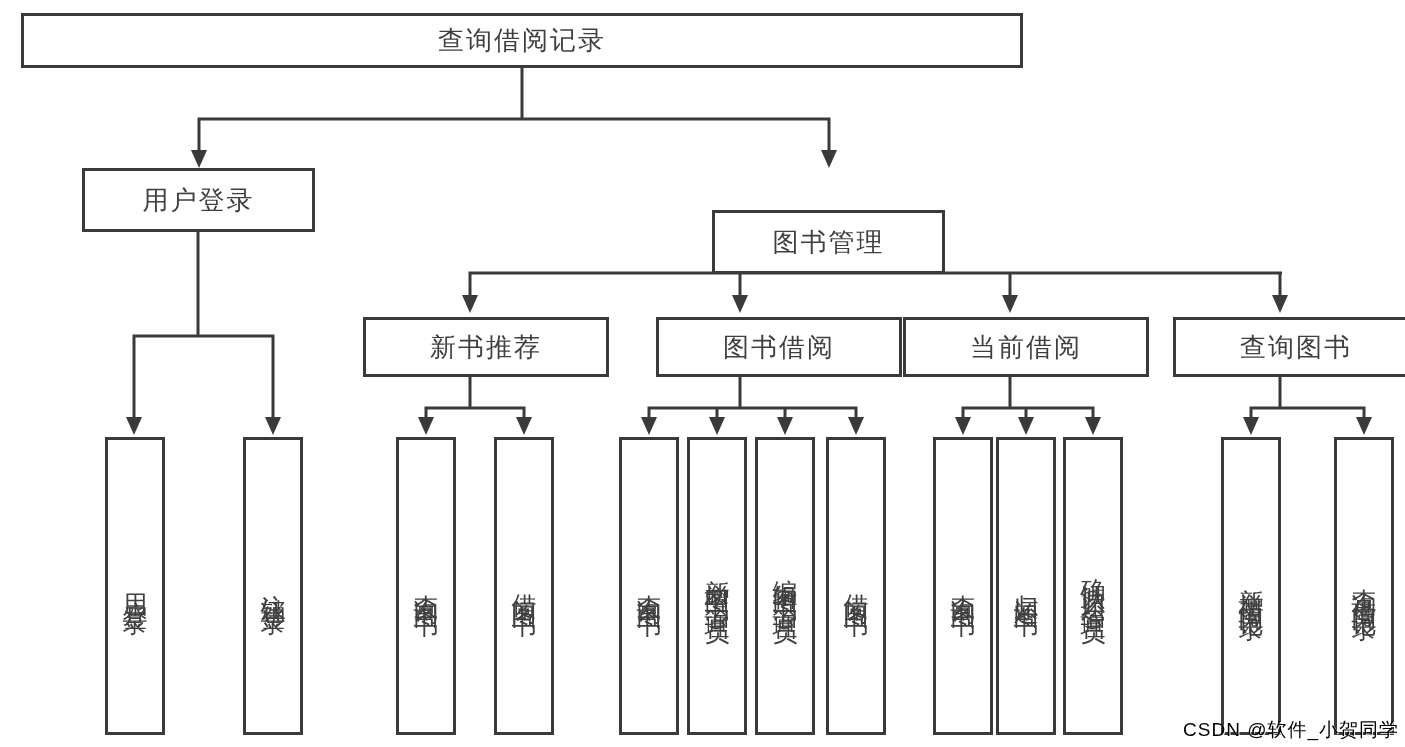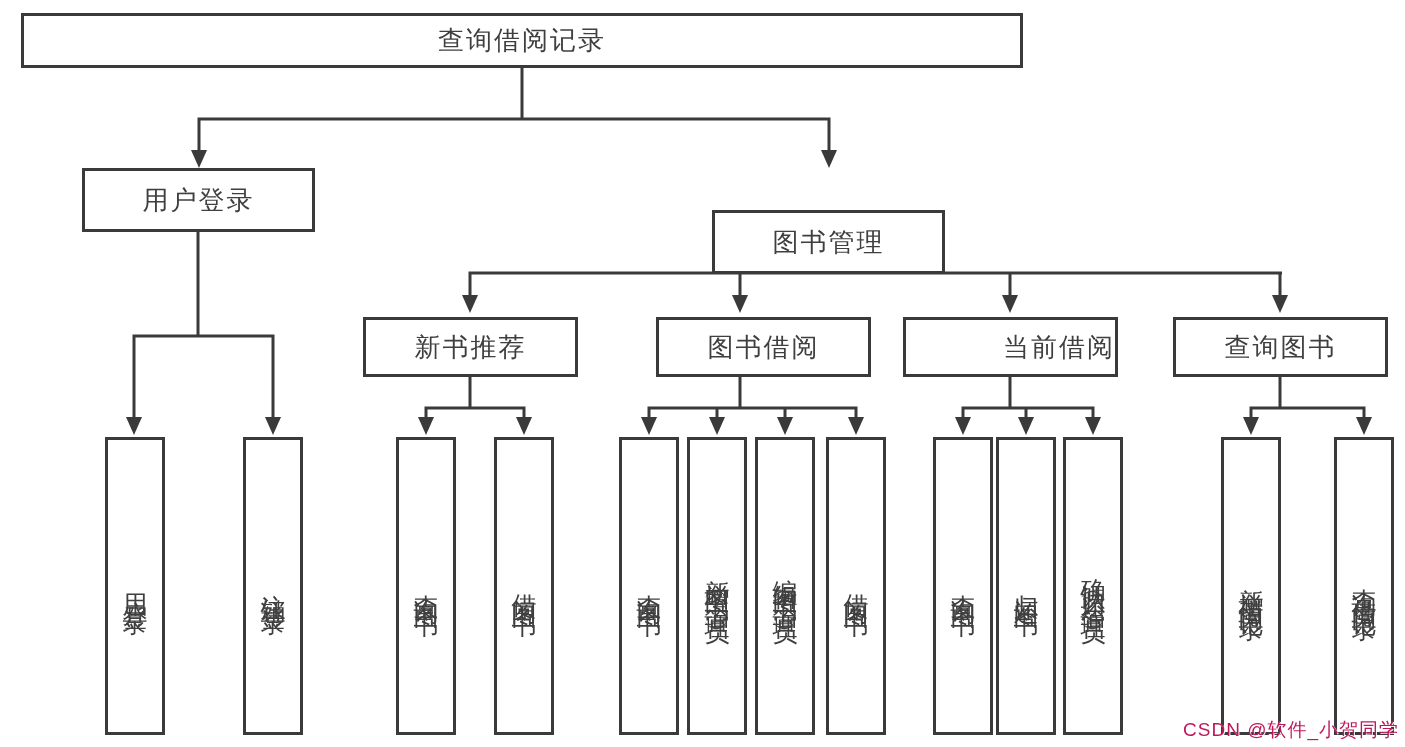--- a/index.html
+++ b/index.html
@@ -45,28 +45,28 @@
   }
   .leaf .v-label {
     writing-mode: vertical-rl;
     text-orientation: mixed;
     font-size: 25px;
     letter-spacing: 6px;
     line-height: 1;
     max-height: 286px;
   }
   .row2 { top: 168px; width: 233px; height: 64px; }
-  .row3 { top: 317px; width: 215px; height: 60px; }
+  .row3 { top: 317px; width: 246px; height: 60px; }
   .watermark {
     position: absolute;
     right: 6px;
     bottom: 4px;
     font-size: 19px;
     letter-spacing: 1px;
-    color: #be185d;
+    color: #000000;
     text-shadow: 1px 1px 0 rgba(255,255,255,0.9);
     white-space: nowrap;
   }
 </style>
 </head>
 <body>
 
 <div class="diagram">
 
   <svg class="connectors" viewBox="0 0 1405 747" xmlns="http://www.w3.org/2000/svg">
@@ -129,21 +129,21 @@
   <div class="node row2" style="left:712px;margin-top:42px;">
     <span class="h-label">图书管理</span>
   </div>
 
   <div class="node row3" style="left:363px;">
     <span class="h-label">新书推荐</span>
   </div>
   <div class="node row3" style="left:656px;">
     <span class="h-label">图书借阅</span>
   </div>
-  <div class="node row3" style="left:903px;justify-content:flex-end;">
+  <div class="node row3" style="left:903px;">
     <span class="h-label">当前借阅</span>
   </div>
   <div class="node row3" style="left:1173px;">
     <span class="h-label">查询图书</span>
   </div>
 
   <div class="node leaf" style="left:105px;">
     <span class="v-label">用户登录</span>
   </div>
   <div class="node leaf" style="left:243px;">

